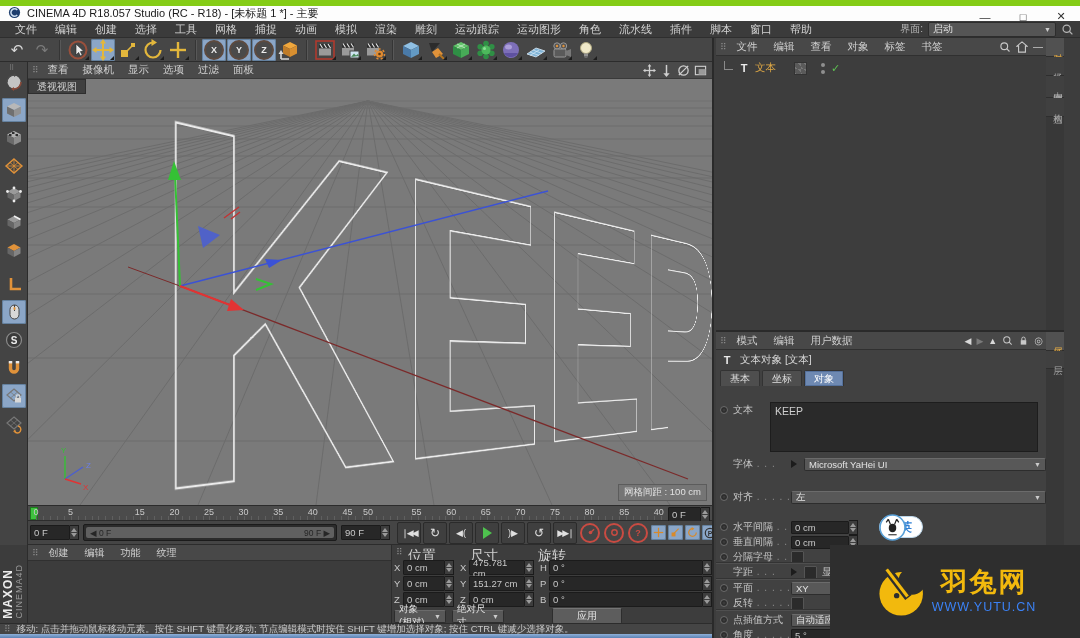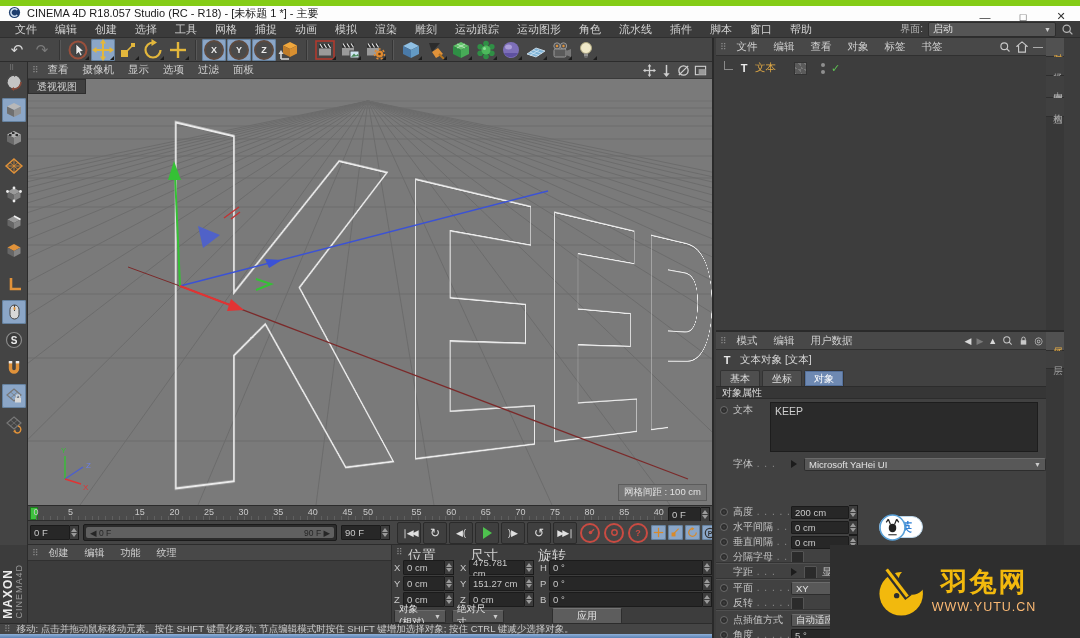--- a/index.html
+++ b/index.html
@@ -145,21 +145,21 @@
            font-size:10.5px;color:#cfcfcf;padding:2px 4px;box-sizing:border-box;}
   .wide{width:268px;box-sizing:border-box;text-align:right;}
   .narrow{width:58px;box-sizing:border-box;}
   .asep{position:absolute;left:0;width:330px;height:1px;background:#333;border-bottom:1px solid #4f4f4f;}
   .amscroll{position:absolute;left:332px;top:54px;width:10px;bottom:0;background:#333;}
   .amthumb{position:absolute;left:1px;top:2px;width:8px;height:120px;background:#6b6b6b;border-radius:3px;}
   
   .wm{left:830px;top:545px;width:250px;height:93px;background:#2e2e2e;z-index:50;display:flex;align-items:center;
       justify-content:center;}
   .wm .cn{color:#f2b90d;font-size:27px;font-weight:bold;letter-spacing:2px;line-height:1;}
-  .wm .url{color:#fdba74;font-size:12.5px;letter-spacing:1px;margin-top:4px;}
+  .wm .url{color:#3b82f6;font-size:12.5px;letter-spacing:1px;margin-top:4px;}
   .ime{left:893px;top:514px;height:26px;z-index:51;display:flex;align-items:center;}
   .imepill{background:#fff;border-radius:12px;height:20px;display:flex;align-items:center;padding:0 10px 0 20px;
            margin-left:-14px;border:1px solid #bcd6ea;}
   .imepill span{color:#2f7fd3;font-weight:bold;font-size:12px;}
 </style>
 </head>
 <body>
 
 <div id="app">
 
@@ -966,46 +966,42 @@
       <div class="amtitle">
         <span class="objicon" style="color:#e8e8e8">T</span>
         <span>文本对象 [文本]</span>
       </div>
       <div class="amtabs">
 
       <span class="atab">基本</span>
           <span class="atab">坐标</span>
           <span class="atab active">对象</span>
         </div>
-      <div class="amsection">对象属性</div>
 
       <div class="arow" style="top:71px">
         <span class="adot"></span>
         <span class="alabel">文本</span>
       </div>
       <div class="txtarea">KEEP</div>
 
       <div class="arow" style="top:125px">
         <span class="adot empty"></span>
         <span class="alabel"><span>字体</span><span class="ldr"> . . .</span></span>
         <span class="exp"></span>
         <div class="dd wide" style="width:254px">
             <span>Microsoft YaHei UI</span>
             <span class="arr">▼</span>
           </div>
       </div>
-      <div class="arow" style="top:173px">
+      <div class="arow" style="top:158px">
         <span class="adot"></span>
-        <span class="alabel"><span>高度</span><span class="ldr"> . . . . .</span></span>
-        <div class="nf narrow">
-            <span>200 cm</span>
-          </div>
-        <div class="spin">
-            <i class="up"></i>
-            <i class="dn"></i>
+        <span class="alabel"><span>对齐</span><span class="ldr"> . . . . .</span></span>
+        <div class="dd" style="width:263px">
+            <span>左</span>
+            <span class="arr">▼</span>
           </div>
       </div>
       <div class="arow" style="top:188px">
         <span class="adot"></span>
         <span class="alabel"><span>水平间隔</span><span class="ldr"> . .</span></span>
         <div class="nf narrow">
             <span>0 cm</span>
           </div>
         <div class="spin">
             <i class="up"></i>

